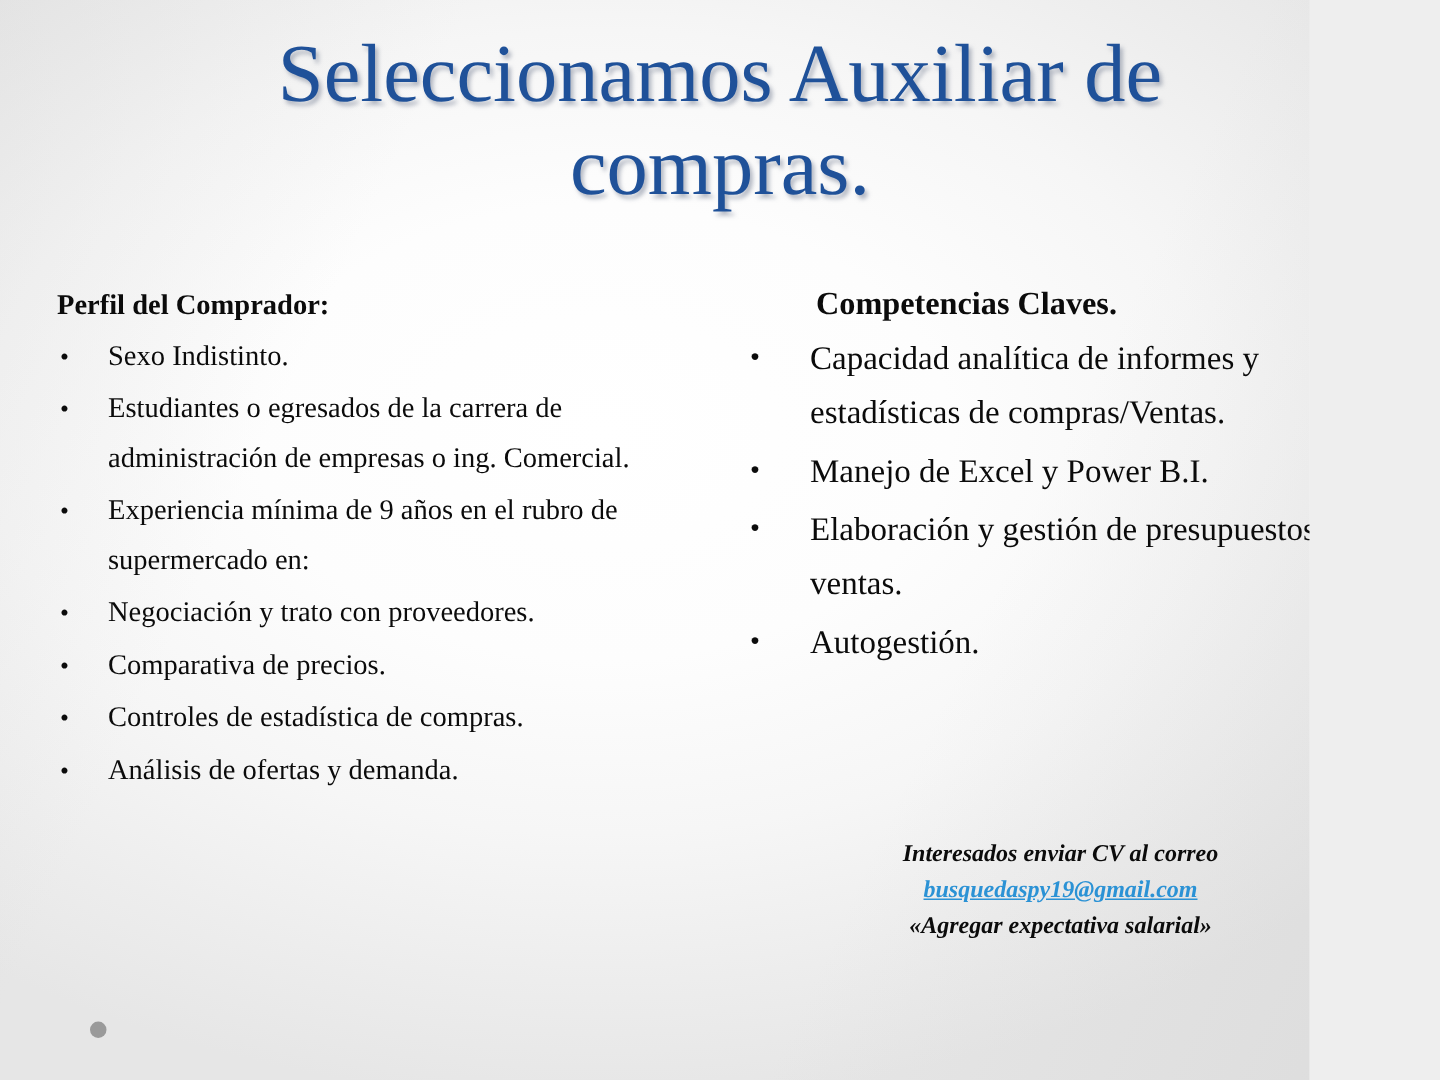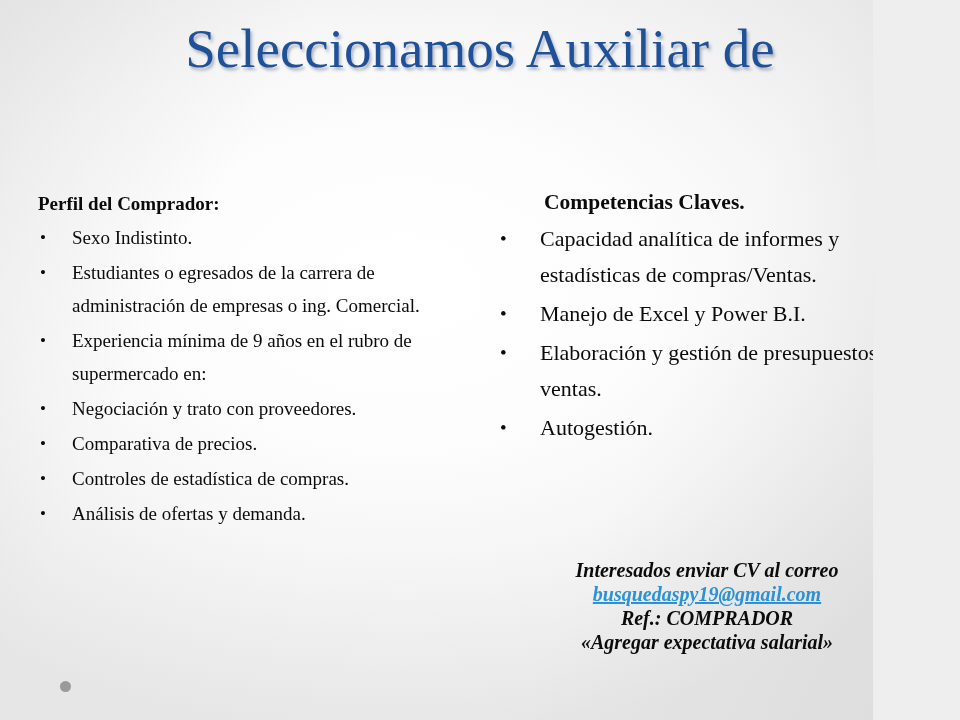--- a/index.html
+++ b/index.html
@@ -123,21 +123,21 @@
 
   
   .contact {
     position: absolute;
     left: 492px;
     top: 558px;
     width: 430px;
     text-align: center;
     font-weight: bold;
     font-style: italic;
-    font-size: 20px;
+    font-size: 16px;
     line-height: 24px;
     color: #0b0b0b;
     z-index: 3;
   }
   .contact .mail-link {
     color: #2B92D5;
     text-decoration: underline;
     display: inline-block;
     text-align: center;
   }
@@ -163,20 +163,21 @@
   }
   .deco-ring.right { left: 894px; top: 678px; }
 </style>
 </head>
 <body>
 
 <div class="slide">
 
   <div class="title">
     <div>Seleccionamos Auxiliar de</div>
+    <div>compras.</div>
   </div>
 
   <div class="col col-left">
     <div class="col-heading">Perfil del Comprador:</div>
     <ul class="bullets">
       <li>
         <span class="bullet-dot">•</span>
         <span class="bullet-text"> Sexo Indistinto.</span>
       </li>
       <li>
@@ -226,21 +227,20 @@
         <span class="bullet-text">Autogestión.</span>
       </li>
     </ul>
   </div>
 
   <div class="contact">
     <div>Interesados enviar CV al correo</div>
     <div>
       <a class="mail-link" href="#">busquedaspy19@gmail.com</a>
     </div>
-    <div>Ref.: COMPRADOR</div>
     <div>«Agregar expectativa salarial»</div>
   </div>
 
   <div class="deco-dot left"></div>
   <div class="deco-ring right"></div>
   <div class="deco-dot right"></div>
 
 </div>
 
 </body></html>

